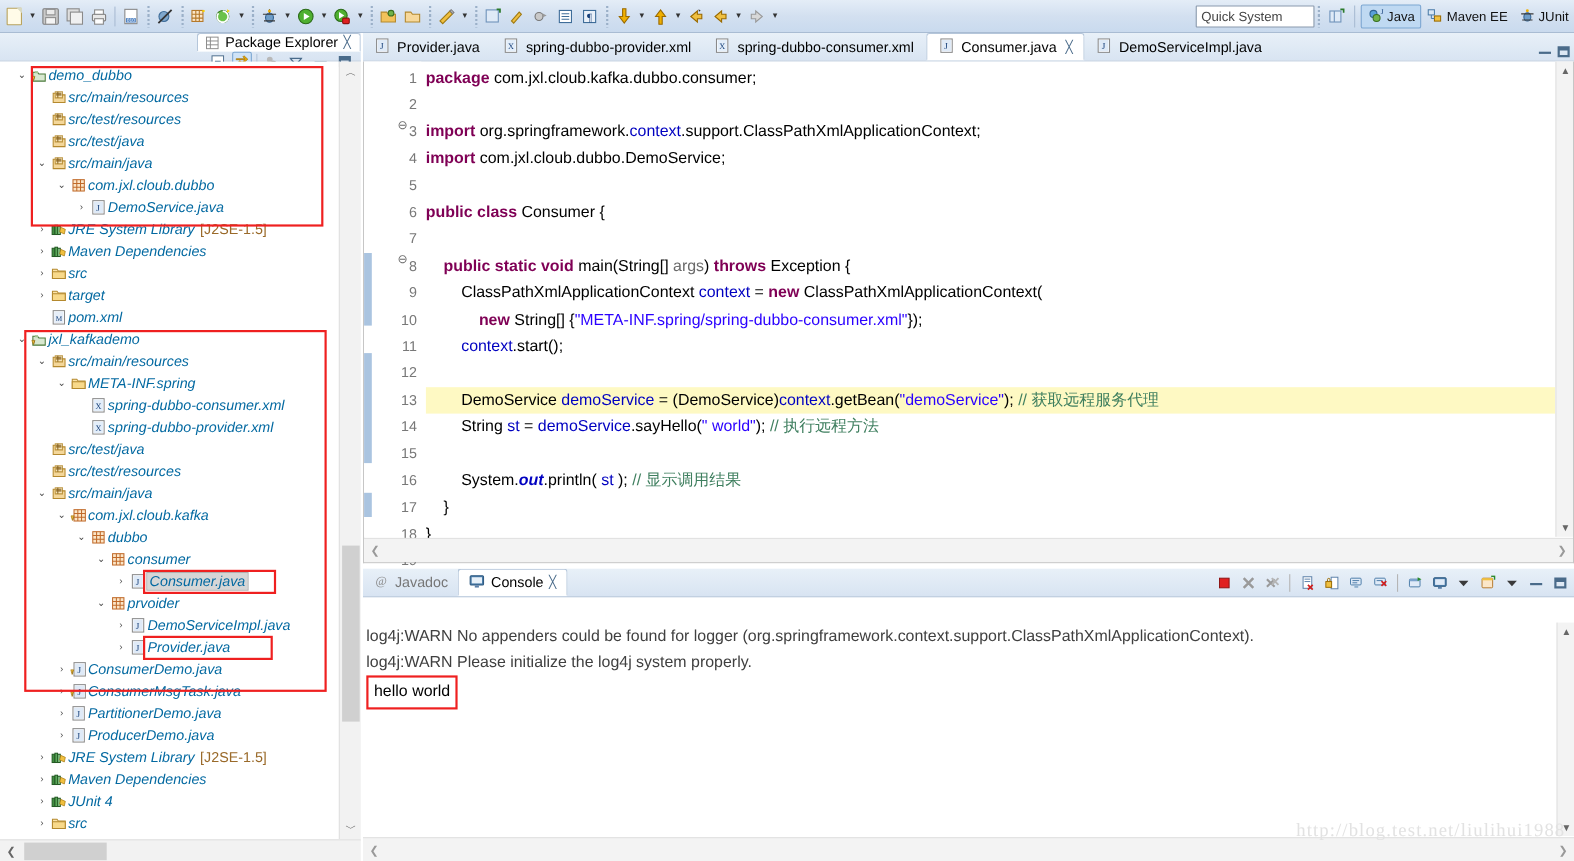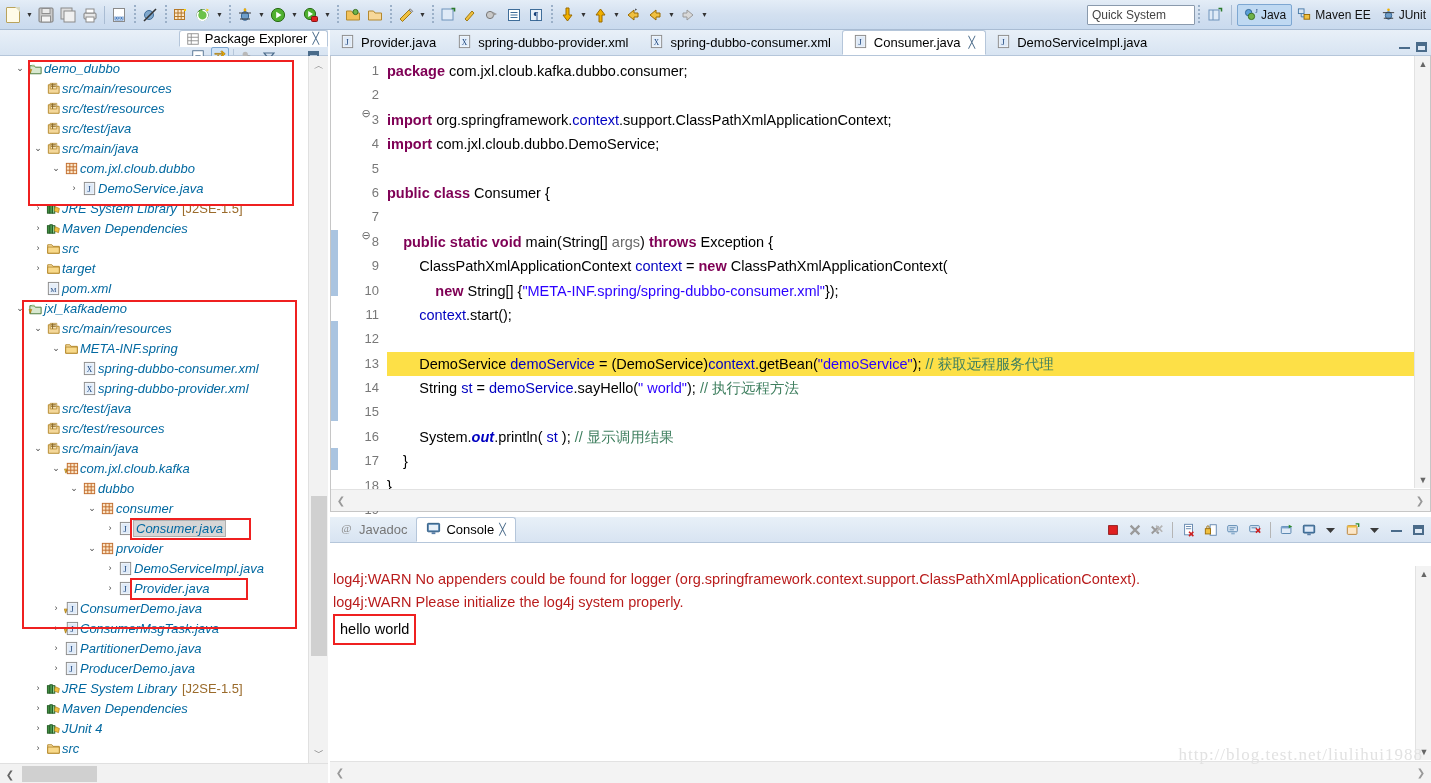--- a/index.html
+++ b/index.html
@@ -105,21 +105,21 @@
   .ed-marker { position:absolute; left:0; top:0; width:14px; height:432px; background:#fff; }
   .ed-gutter { position:absolute; left:14px; top:0; width:38px; height:432px; background:#fff;
     text-align:right; color:#787878; font-size:13px; padding-top:3px; }
   .ed-gutter .ln { height:24.4px; line-height:24.4px; padding-right:4px; position:relative; }
   .ed-fold { position:absolute; left:30px; top:3px; width:12px; height:432px; }
   .ed-fold .f { position:absolute; width:10px; height:10px; color:#6b6b6b; font-size:11px;
     display:flex; align-items:center; justify-content:center; }
   .ed-code { position:absolute; left:56px; top:3px; right:16px; height:432px; overflow:hidden;
     font-family: "Liberation Sans", sans-serif; font-size:14.5px; }
   .ed-code .cl { height:24.4px; line-height:24.4px; white-space:pre; }
-  .ed-code .cl.hl { background:#fde047; }
+  .ed-code .cl.hl { background:#fef9c3; }
   .kw { color:#7f0055; font-weight:bold; }
   .str { color:#2a00ff; }
   .cmt { color:#3f7f5f; }
   .fld { color:#0000c0; }
   .prm { color:#6a6a6a; }
   .stat { font-style:italic; font-weight:bold; color:#0000c0; }
   .blue-bar { position:absolute; left:0; width:7px; background:#aac4e0; }
   .ed-vscroll { position:absolute; right:0; top:0; width:16px; height:432px; background:#f3f3f3;
     border-left:1px solid #e2e2e2; }
   .ed-vscroll .a { width:16px; height:16px; display:flex; align-items:center; justify-content:center;
@@ -138,21 +138,21 @@
   .cs-tab { height:25px; display:flex; align-items:center; gap:5px; padding:0 9px; font-size:13px; color:#767676; }
   .cs-tab.active { background:#fff; border:1px solid #b5c6da; border-bottom:1px solid #fff;
     border-radius:3px 3px 0 0; color:#000; }
   .cs-tools { position:absolute; right:4px; bottom:3px; display:flex; align-items:center; gap:5px; }
   .cs-tool { width:17px; height:18px; display:flex; align-items:center; justify-content:center; }
   .cs-sep { width:1px; height:16px; background:#b5b5b5; margin:0 2px; }
   .cs-head { height:22px; display:flex; align-items:center; padding-left:3px; font-size:13px;
     border-bottom:1px solid #d0d0d0; color:#000; }
   .cs-body { position:absolute; left:0; top:49px; width:1083px; height:194px; padding:2px 0 0 3px;
     font-size:14.5px; line-height:23px; }
-  .cs-err { color:#b91c1c;margin-top:44px; }
+  .cs-err { color:#404040;margin-top:44px; }
   .cs-out { color:#000; display:inline-block; }
   .cs-vscroll { position:absolute; right:0; top:49px; width:16px; height:194px; background:#f3f3f3;
     border-left:1px solid #e2e2e2; }
   .cs-vscroll .a { width:16px; height:16px; display:flex; align-items:center; justify-content:center;
     font-size:9px; color:#666; }
   .cs-vscroll .a.b { position:absolute; bottom:0; }
   .cs-hscroll { position:absolute; left:0; bottom:0; width:1101px; height:22px; background:#f3f3f3;
     border-top:1px solid #e2e2e2; display:flex; align-items:center; }
   .cs-hscroll .a { width:20px; height:20px; display:flex; align-items:center; justify-content:center;
     font-size:10px; color:#999; }

